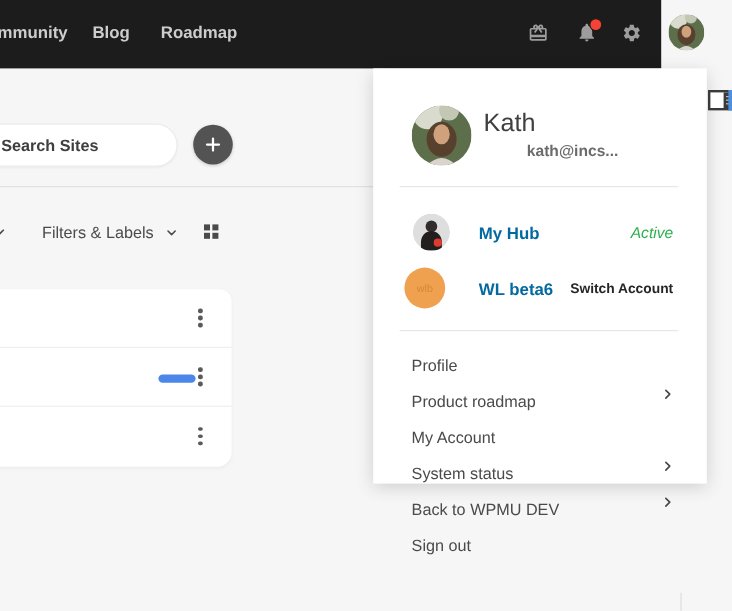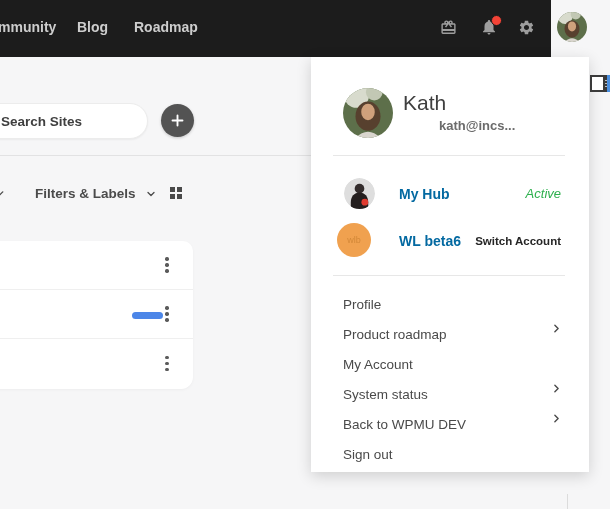--- a/index.html
+++ b/index.html
@@ -23,41 +23,41 @@
                border:1px solid #ececec;border-radius:18px;box-sizing:border-box;
                padding:0 12px 0 26px;font-size:13.5px;font-weight:600;color:#3f3f3f;outline:none;
                box-shadow:0 1px 2px rgba(0,0,0,0.05);}
   .search-pill::placeholder{color:#3f3f3f;opacity:1;font-weight:600;}
   .add-btn{position:absolute;left:161px;top:104px;width:33px;height:33px;border-radius:50%;
            background:#535353;border:none;cursor:pointer;display:flex;align-items:center;
            justify-content:center;padding:0;box-shadow:0 1px 3px rgba(0,0,0,0.2);}
   .page-divider{position:absolute;left:0;top:155px;width:311px;height:1px;background:#e2e2e3;}
 
   .partial-chevron{position:absolute;left:-7px;top:187px;line-height:0;cursor:pointer;}
-  .filters-btn{position:absolute;left:35px;top:186px;font-size:13.5px;font-weight:700;
+  .filters-btn{position:absolute;left:35px;top:186px;font-size:13.5px;font-weight:400;
                color:#4b4b4b;background:none;border:none;padding:0;cursor:pointer;
                font-family:inherit;display:flex;align-items:center;gap:9px;}
   .grid-btn{position:absolute;left:170px;top:187px;width:12px;height:12px;cursor:pointer;
             display:grid;grid-template-columns:5px 5px;grid-template-rows:5px 5px;gap:2px;
             background:none;border:none;padding:0;}
   .grid-btn i{background:#4a4a4a;display:block;}
 
   .sites-card{position:absolute;left:-20px;top:241px;width:213px;height:148px;background:#fff;
               border-radius:0 10px 12px 0;box-shadow:0 1px 3px rgba(0,0,0,0.04);}
   .site-row{position:relative;height:49px;border-bottom:1px solid #efefef;box-sizing:border-box;
             cursor:pointer;}
   .site-row:last-child{border-bottom:none;}
   .kebab{position:absolute;right:18px;top:50%;transform:translateY(-50%);width:16px;height:20px;
          background:none;border:none;cursor:pointer;display:flex;flex-direction:column;
          align-items:center;justify-content:center;gap:2.5px;padding:0;}
   .kebab i{width:3.4px;height:3.4px;border-radius:50%;background:#5a5a5a;display:block;}
   .row-pill{position:absolute;left:152px;top:22px;width:31px;height:7px;border-radius:4px;}
 
   
-  .dropdown{position:absolute;left:311px;top:57px;width:278px;height:415px;background:#fff;
+  .dropdown{position:absolute;left:311px;top:57px;width:278px;height:346px;background:#fff;
             box-shadow:0 4px 14px rgba(0,0,0,0.16);}
   .dd-avatar{position:absolute;left:32px;top:31px;width:50px;height:50px;border-radius:50%;
              overflow:hidden;}
   .dd-name{position:absolute;left:92px;top:34px;font-size:21px;color:#3f3f3f;font-weight:400;}
   .dd-email{position:absolute;left:92px;top:61px;font-size:13px;color:#6b6b6b;font-weight:700;padding-left:36px;}
   .dd-hr{position:absolute;left:22px;width:232px;height:1px;background:#e7e7e7;}
 
   .acct-avatar{position:absolute;border-radius:50%;overflow:hidden;}
   .acct-label{position:absolute;left:88px;font-size:14px;font-weight:700;color:#0369a1;cursor:pointer;}
   .active-badge{position:absolute;right:28px;top:129px;font-size:13px;font-style:italic;}

